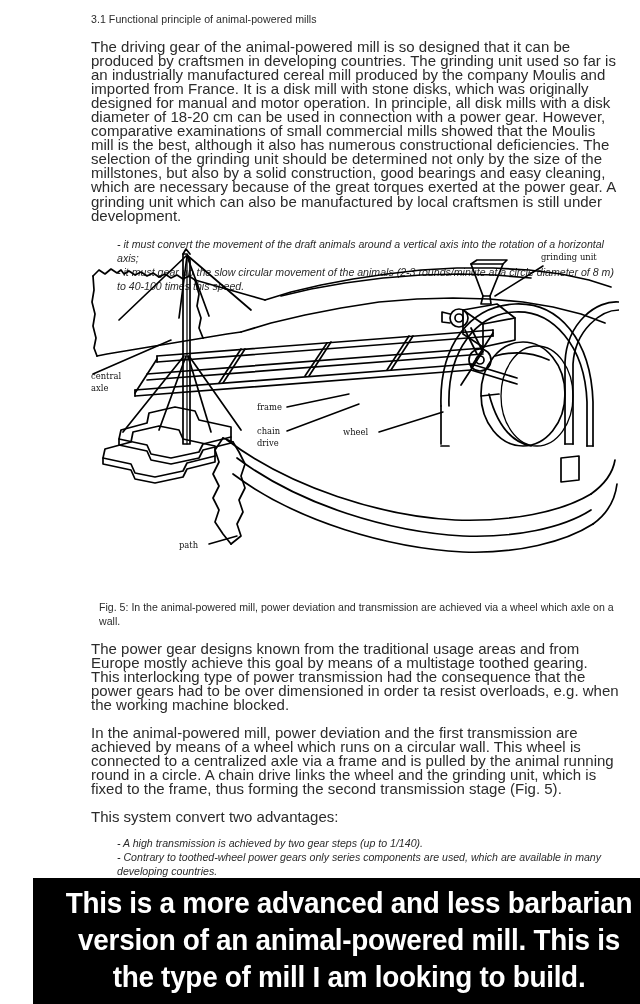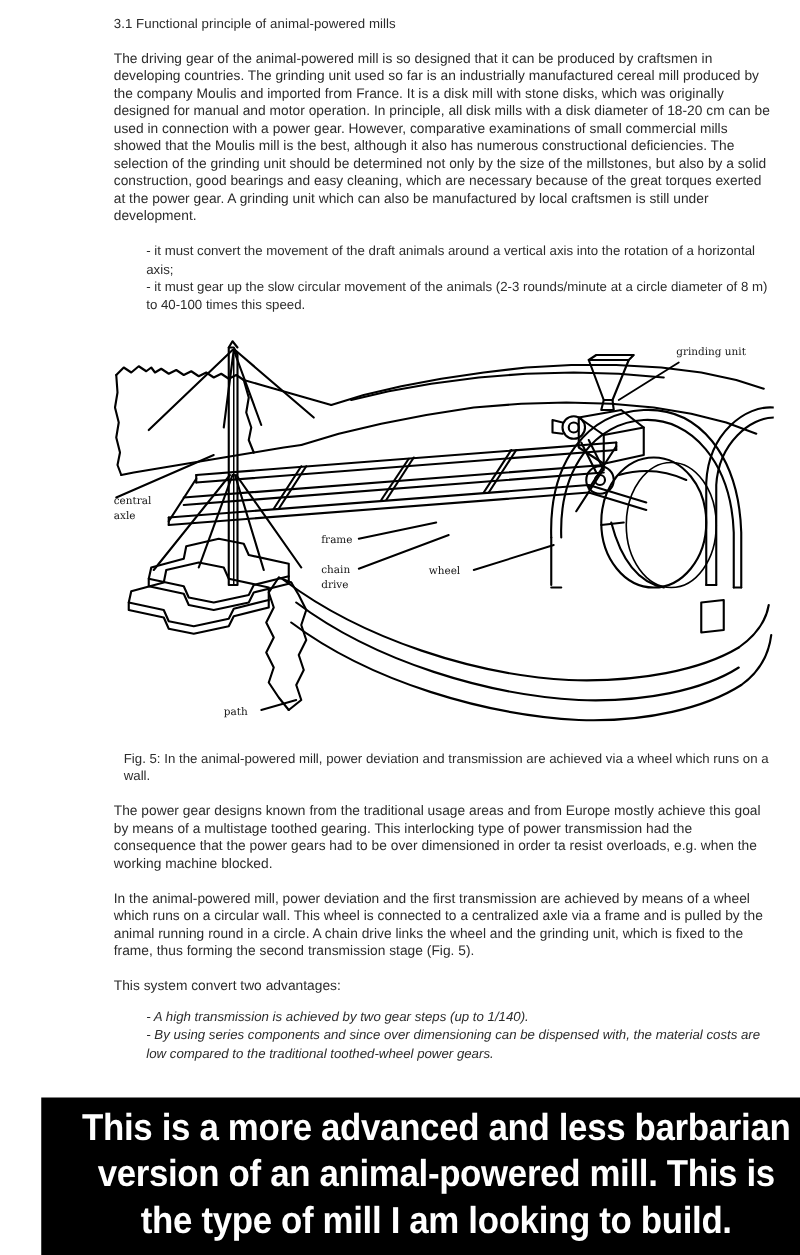--- a/index.html
+++ b/index.html
@@ -35,34 +35,35 @@
 
   .heading {
     font-size: 10.6px;
     line-height: 14px;
     color: #2b2b2b;
     margin: 0 0 0 0;
     letter-spacing: 0.05px;
   }
 
   .para {
-    font-size: 11px;
+    font-size: 15px;
     line-height: 14.05px;
     color: #2b2b2b;
     margin: 14px 0 0 0;
     text-align: left;
     letter-spacing: 0.02px;
   }
 
   .bullets {
     margin: 14px 0 0 0;
     padding: 0 0 0 26px;
     font-size: 10.6px;
     line-height: 14.05px;
     color: #2b2b2b;
+    font-style: italic;
   }
   .bullets .b { margin: 0; }
 
   .advantages {
     margin: 11px 0 0 0;
     padding: 0 0 0 26px;
     font-size: 10.6px;
     line-height: 14.05px;
     color: #2b2b2b;
   }
@@ -73,21 +74,21 @@
     line-height: 14px;
     color: #2b2b2b;
     margin: 0;
     padding-left: 8px;
   }
 
   
   .figure-wrap {
     position: absolute;
     left: 58px;
-    top: 268px;
+    top: 244px;
     width: 528px;
     height: 342px;
   }
   .figure-wrap svg { display: block; }
 
   .fig-label {
     font-family: "DejaVu Serif", "Liberation Serif", serif;
     font-size: 8.4px;
     fill: #141414;
   }
@@ -310,30 +311,31 @@
       <text class="fig-label" x="166" y="202">drive</text>
 
       <text class="fig-label" x="252" y="191">wheel</text>
 
       <text class="fig-label" x="88" y="304">path</text>
     </svg>
   </div>
 
   <div class="doc" style="top:600px;">
 
-    <p class="figcaption">Fig. 5: In the animal-powered mill, power deviation and transmission are achieved via a wheel which runs on a wall.</p>
+    <p class="figcaption">Fig. 5: In the animal-powered mill, power deviation and transmission are achieved via a wheel which axle on a wall.</p>
 
     <p class="para">The power gear designs known from the traditional usage areas and from Europe mostly achieve this goal by means of a multistage toothed gearing. This interlocking type of power transmission had the consequence that the power gears had to be over dimensioned in order ta resist overloads, e.g. when the working machine blocked.</p>
 
     <p class="para">In the animal-powered mill, power deviation and the first transmission are achieved by means of a wheel which runs on a circular wall. This wheel is connected to a centralized axle via a frame and is pulled by the animal running round in a circle. A chain drive links the wheel and the grinding unit, which is fixed to the frame, thus forming the second transmission stage (Fig. 5).</p>
 
     <p class="para">This system convert two advantages:</p>
 
     <div class="advantages">
       <p class="b">- A high transmission is achieved by two gear steps (up to 1/140).</p>
+      <p class="b">- Contrary to toothed-wheel power gears only series components are used, which are available in many developing countries.</p>
       <p class="b">- By using series components and since over dimensioning can be dispensed with, the material costs are low compared to the traditional toothed-wheel power gears.</p>
     </div>
 
   </div>
 
   <div class="caption-bar">
     <div class="caption-text">This is a more advanced and less barbarian version of an animal-powered mill. This is the type of mill I am looking to build.</div>
   </div>
 
 </div>

